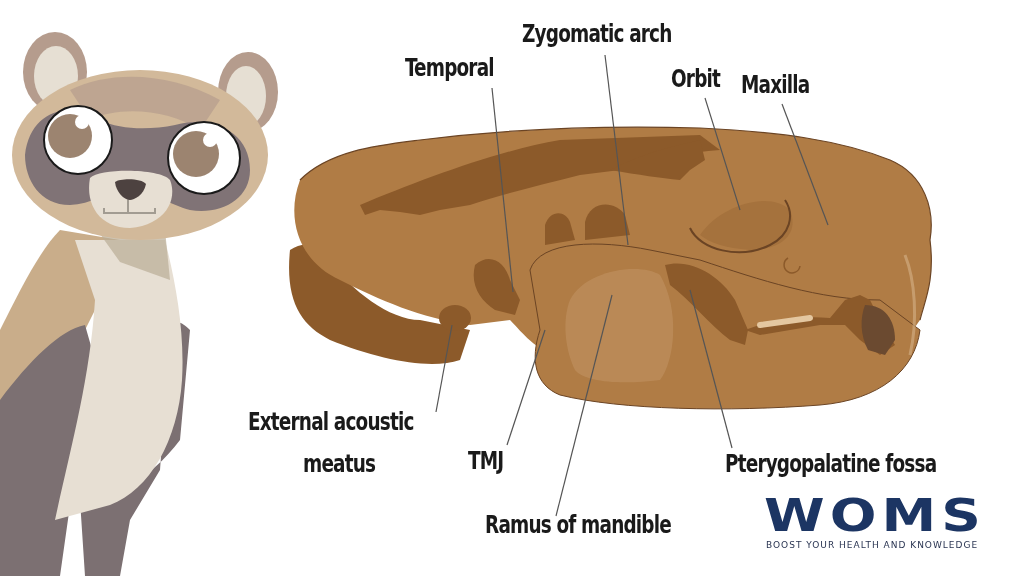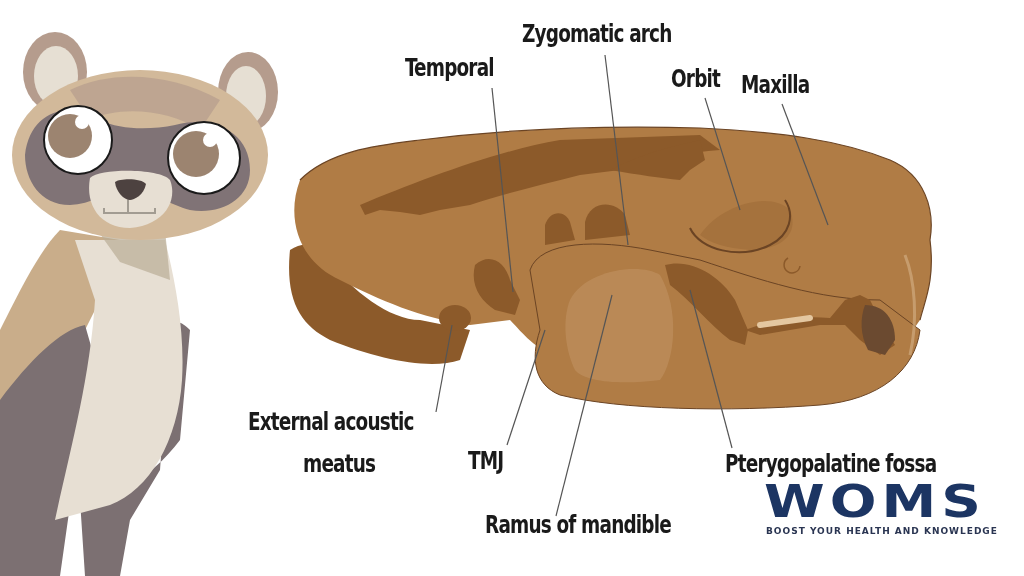--- a/index.html
+++ b/index.html
@@ -1,21 +1,21 @@
 <!DOCTYPE html>
 <html><head>
 <meta charset="utf-8">
 <style>
   html, body { margin: 0; padding: 0; }
   body { width: 1024px; height: 576px; background: #ffffff; overflow: hidden; position: relative; font-family: "DejaVu Sans", sans-serif; }
   svg.scene { position: absolute; left: 0; top: 0; }
   .label { position: absolute; font-family: "DejaVu Sans Condensed", "DejaVu Sans", sans-serif; font-weight: bold; color: #1a1a1a; font-size: 22px; letter-spacing: -1px; transform: scaleX(0.82); transform-origin: left top; white-space: nowrap; line-height: 1.1; }
-  .logo { position: absolute; left: 764px; top: 480px; width: 250px; height: 62px; }
+  .logo { position: absolute; left: 764px; top: 494px; width: 250px; height: 62px; }
   .logo-word { position: absolute; left: 0; top: 0; font-family: "DejaVu Sans", sans-serif; font-weight: bold; font-size: 44px; color: #1c3563; letter-spacing: 4px; transform: scaleX(1.25); transform-origin: left top; line-height: 1; }
-  .logo-tag { position: absolute; left: 2px; top: 46px; font-family: "DejaVu Sans", sans-serif; font-weight: bold; font-size: 9px; color: #2a3552; letter-spacing: 1px; white-space: nowrap; }
+  .logo-tag { position: absolute; left: 2px; top: 46px; font-family: "DejaVu Sans", sans-serif; font-weight: normal; font-size: 9px; color: #2a3552; letter-spacing: 1px; white-space: nowrap; }
 </style>
 </head>
 <body>
 
 <svg class="scene" width="1024" height="576" viewBox="0 0 1024 576">
 
   <g>
 
     <path d="M0,330 C20,290 40,250 60,230 L120,240 L100,300 L80,340 L0,420 Z" fill="#c9ad8a"></path>
 

